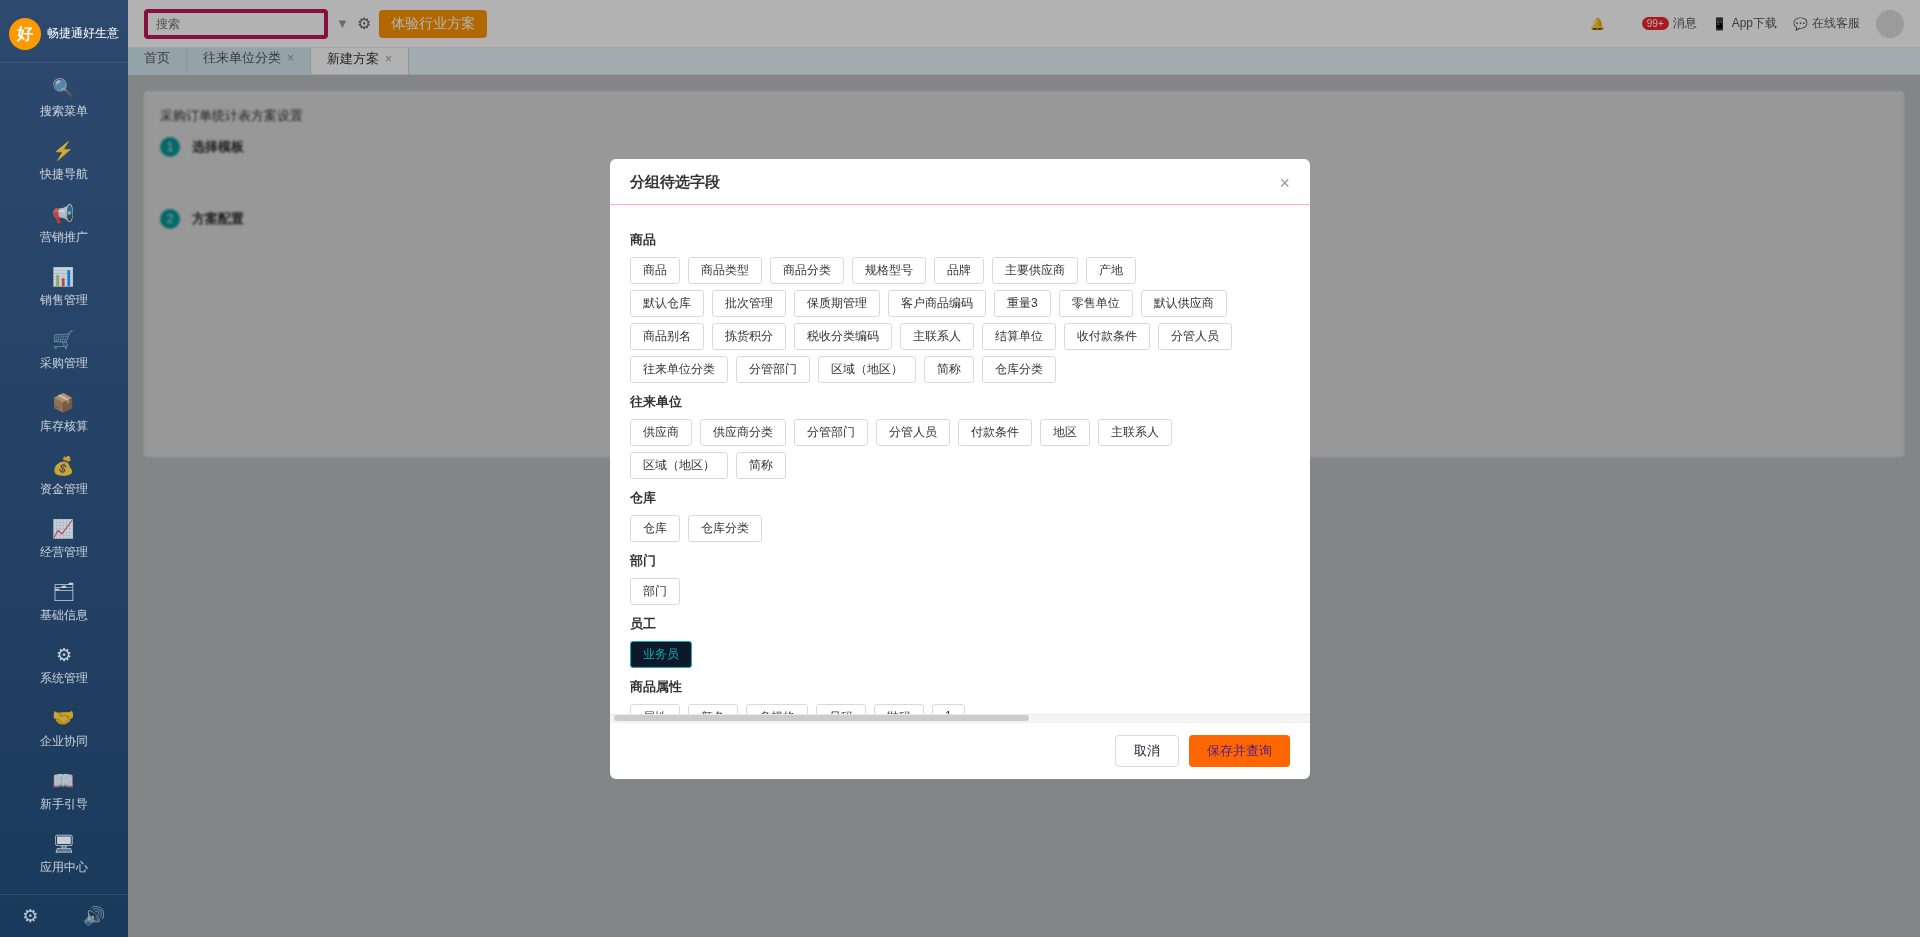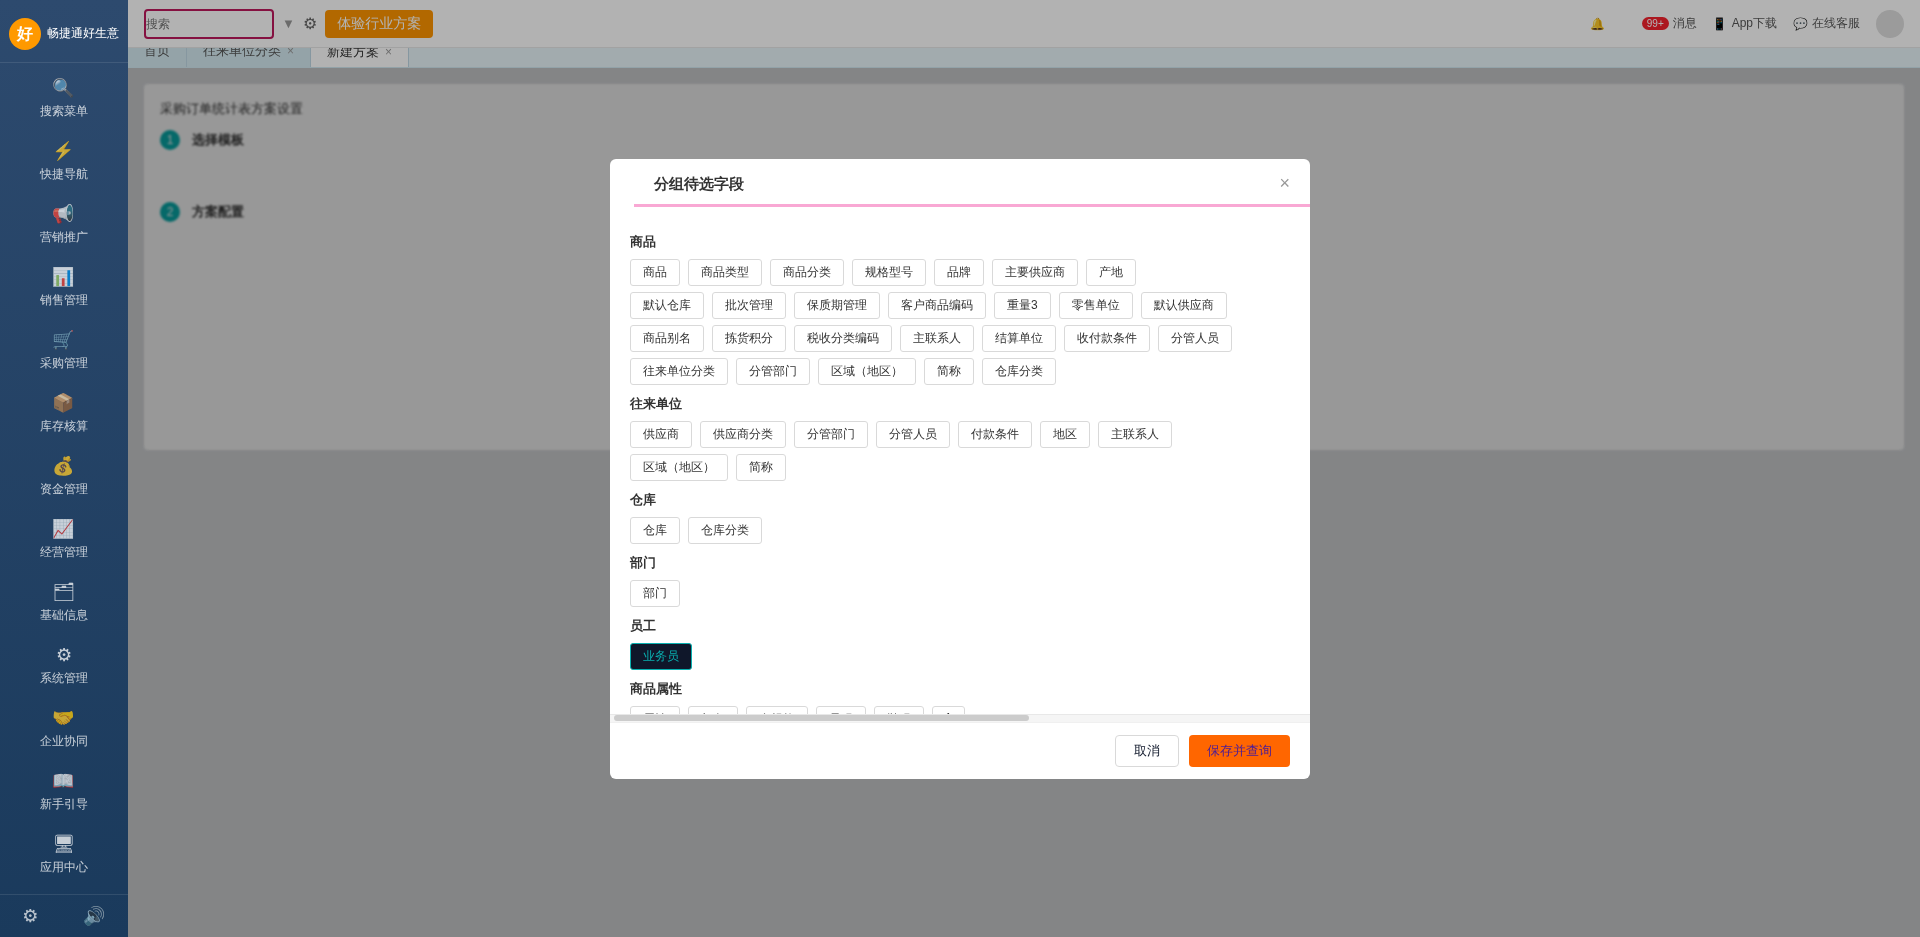--- a/index.html
+++ b/index.html
@@ -68,25 +68,25 @@
       background: #fff;
       display: flex;
       align-items: center;
       padding: 0 16px;
       border-bottom: 1px solid #e8e8e8;
       justify-content: space-between;
       z-index: 5;
     }
     .header-left { display: flex; align-items: center; gap: 8px; }
     .search-box {
-      width: 130px;
+      width: 184px;
       height: 30px;
-      border: 2px solid #be185d;
+      border: 4px solid #be185d;
       border-radius: 4px;
-      padding: 0 0;
+      padding: 0 8px;
       font-size: 12px;
       color: #999;
     }
     .header-btn-primary {
       background: #ff9500;
       color: #fff;
       border: none;
       border-radius: 4px;
       padding: 5px 12px;
       cursor: pointer;
@@ -99,21 +99,21 @@
       color: #fff;
       border-radius: 10px;
       font-size: 10px;
       padding: 1px 5px;
       margin-left: 32px;
     }
     .gear-btn { cursor: pointer; color: #666; font-size: 16px; }
 
     
     .tabs {
-      height: 20px;
+      height: 27px;
       background: #e8f4f8;
       display: flex;
       align-items: flex-end;
       padding: 0 0 0 0;
       border-bottom: 1px solid #d0e8f0;
     }
     .tab {
       height: 32px;
       display: flex;
       align-items: center;
@@ -179,25 +179,24 @@
       background: #fff;
       border-radius: 6px;
       width: 700px;
       max-height: 620px;
       display: flex;
       flex-direction: column;
       z-index: 101;
     }
     .modal-header {
       display: flex;
-      align-items: flex-end;
+      align-items: flex-start;
       justify-content: space-between;
       padding: 14px 20px 10px;
-      border-bottom: 3px solid #f9a8d4;
-      margin-left: 24px;
+      border-bottom: 1px solid #f9a8d4;
     }
     .modal-title { font-size: 15px; font-weight: bold; color: #333; }
     .modal-close { cursor: pointer; color: #999; font-size: 18px; }
     .modal-body {
       flex: 1;
       overflow-y: auto;
       padding: 16px 20px;
     }
     .modal-footer {
       display: flex;

